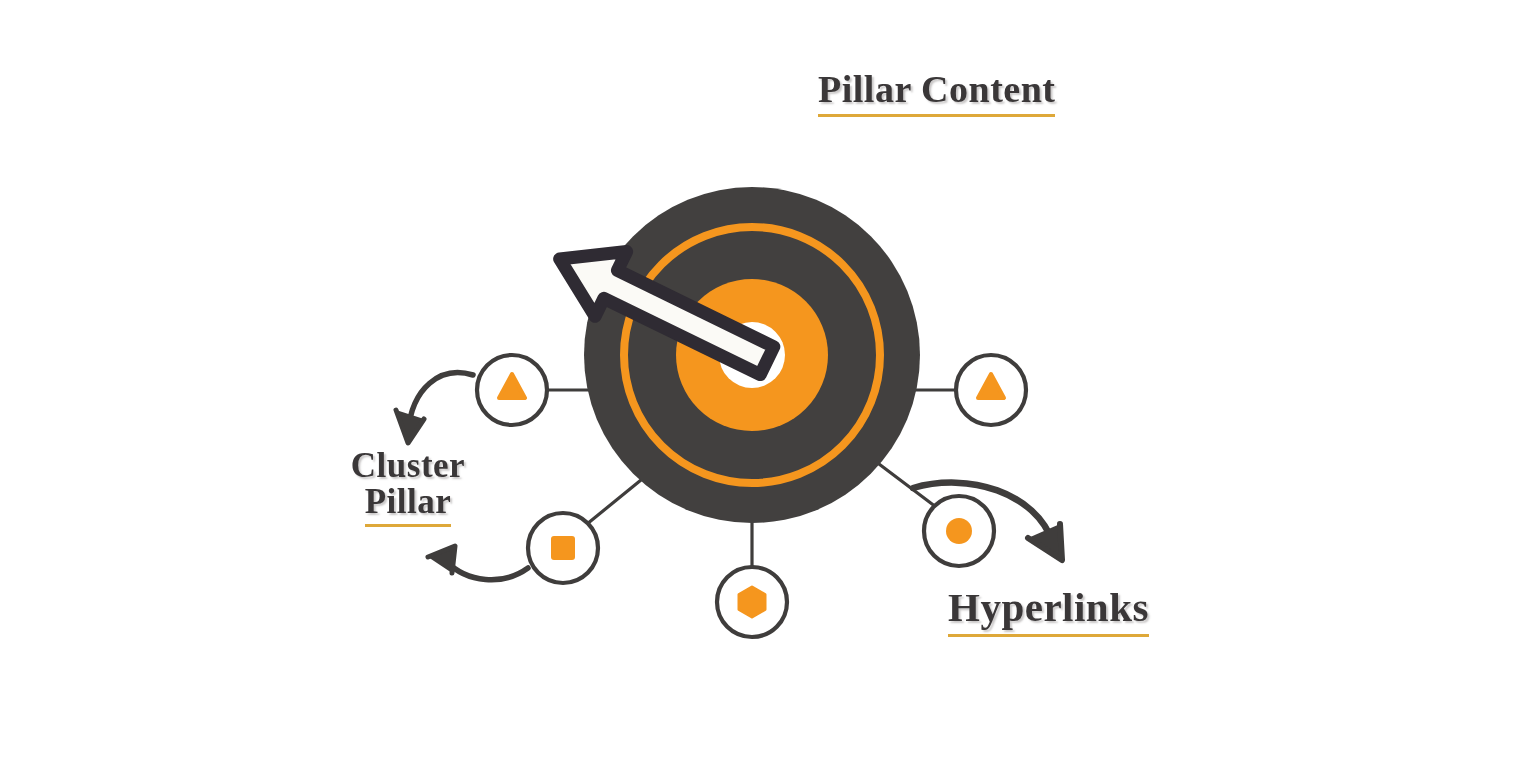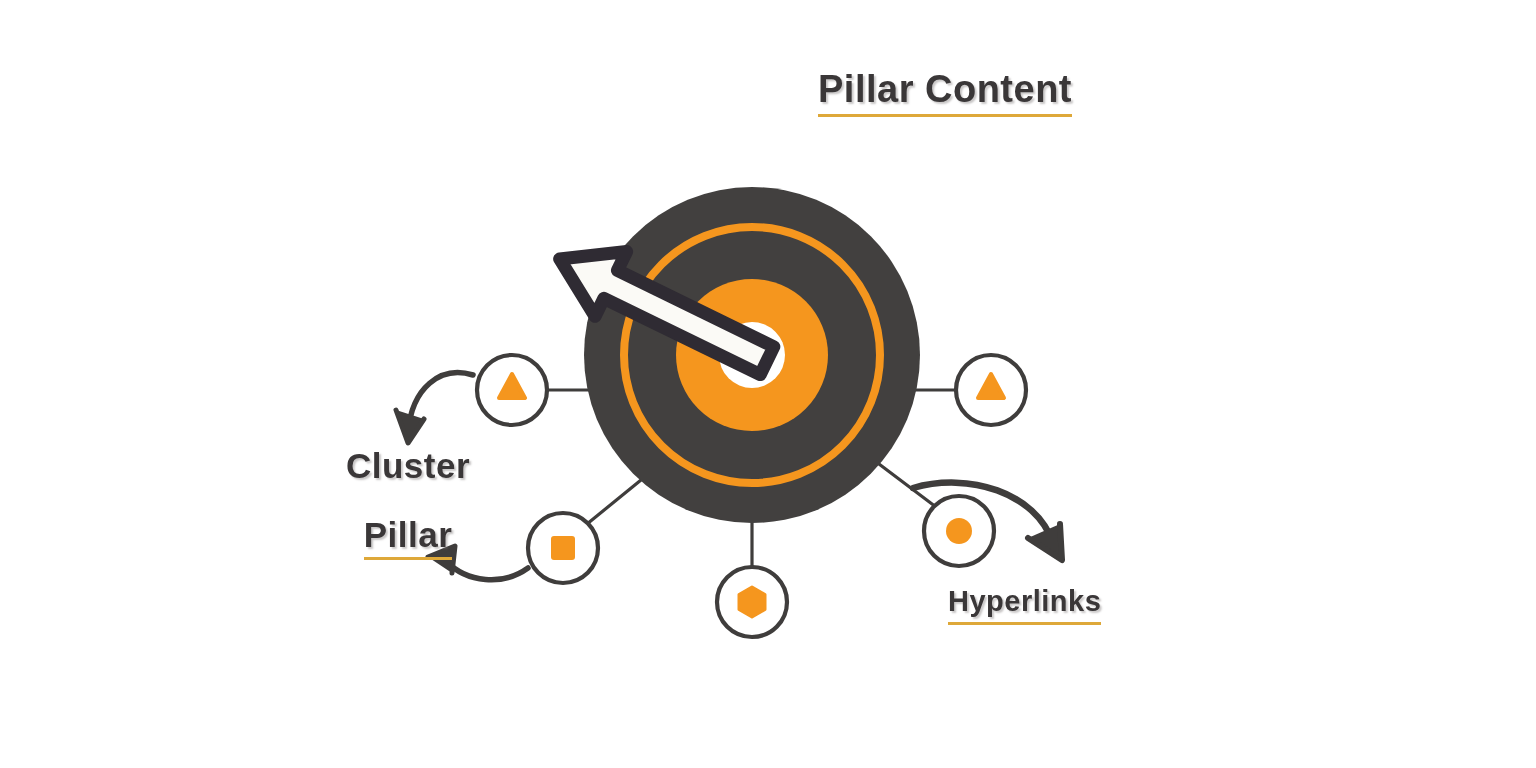--- a/index.html
+++ b/index.html
@@ -23,21 +23,21 @@
   #diagram-svg {
     position: absolute;
     left: 0;
     top: 0;
     width: 1536px;
     height: 768px;
   }
   .label {
     position: absolute;
     color: #3a3738;
-    font-family: Liberation Sans, sans-serif;
+    font-family: Liberation Serif, serif;
     font-weight: bold;
     letter-spacing: 0.5px;
     white-space: nowrap;
     text-shadow: 2px 2px 2px rgba(120,115,115,0.40);
     line-height: 1.02;
   }
   .label .u {
     display: inline-block;
     border-bottom: 3px solid #dea839;
     padding-bottom: 5px;
@@ -48,26 +48,26 @@
     top: 70px;
     font-size: 38px;
   }
   #label-cluster {
     left: 318px;
     top: 448px;
     font-size: 35px;
     text-align: center;
     width: 180px;
   }
-  #label-cluster .line1 { display: block; margin-bottom: 33px; }
+  #label-cluster .line1 { display: block; margin-bottom: 0; }
   #label-cluster .line2 { display: block; }
   #label-hyperlinks {
     left: 948px;
     top: 587px;
-    font-size: 29px;
+    font-size: 41px;
   }
 </style>
 </head>
 <body>
 
 <div id="stage">
 
   <svg id="diagram-svg" viewBox="0 0 1536 768">
 
     <g stroke="#3f3d3c" stroke-width="3.2" fill="none" stroke-linecap="round">

